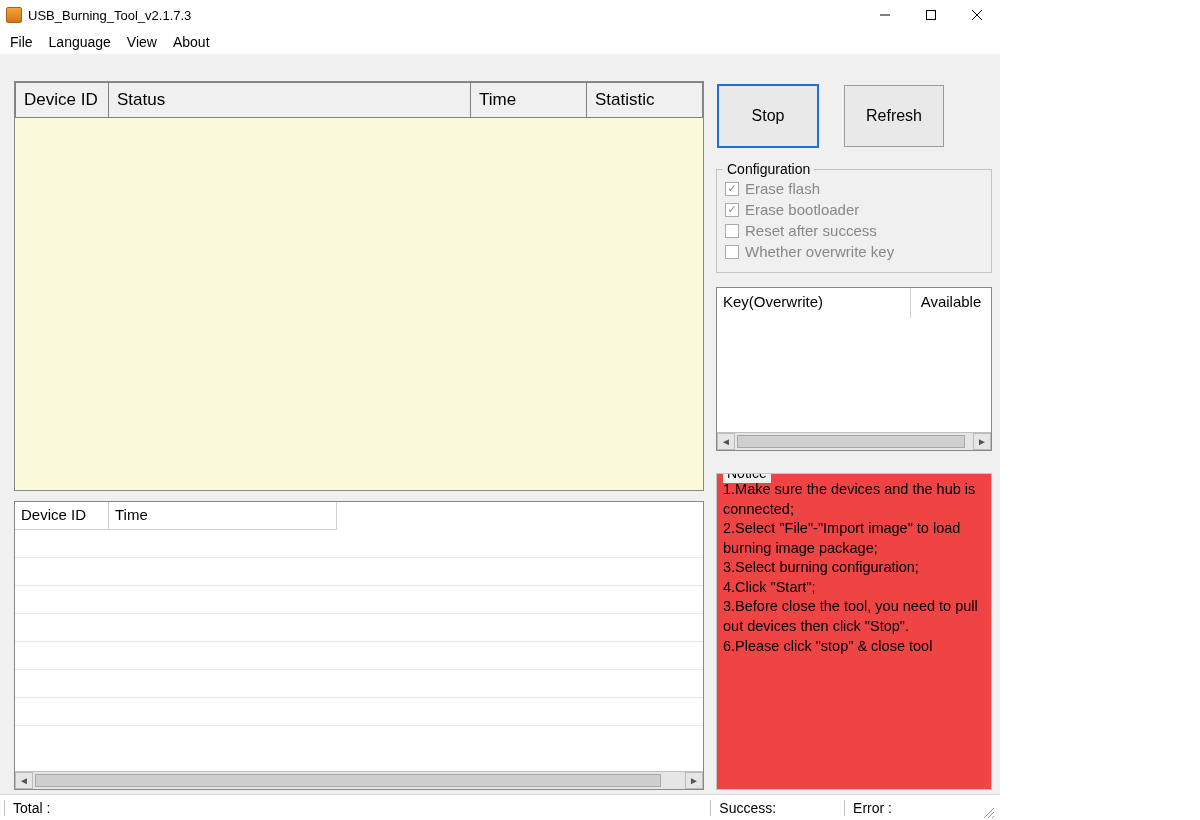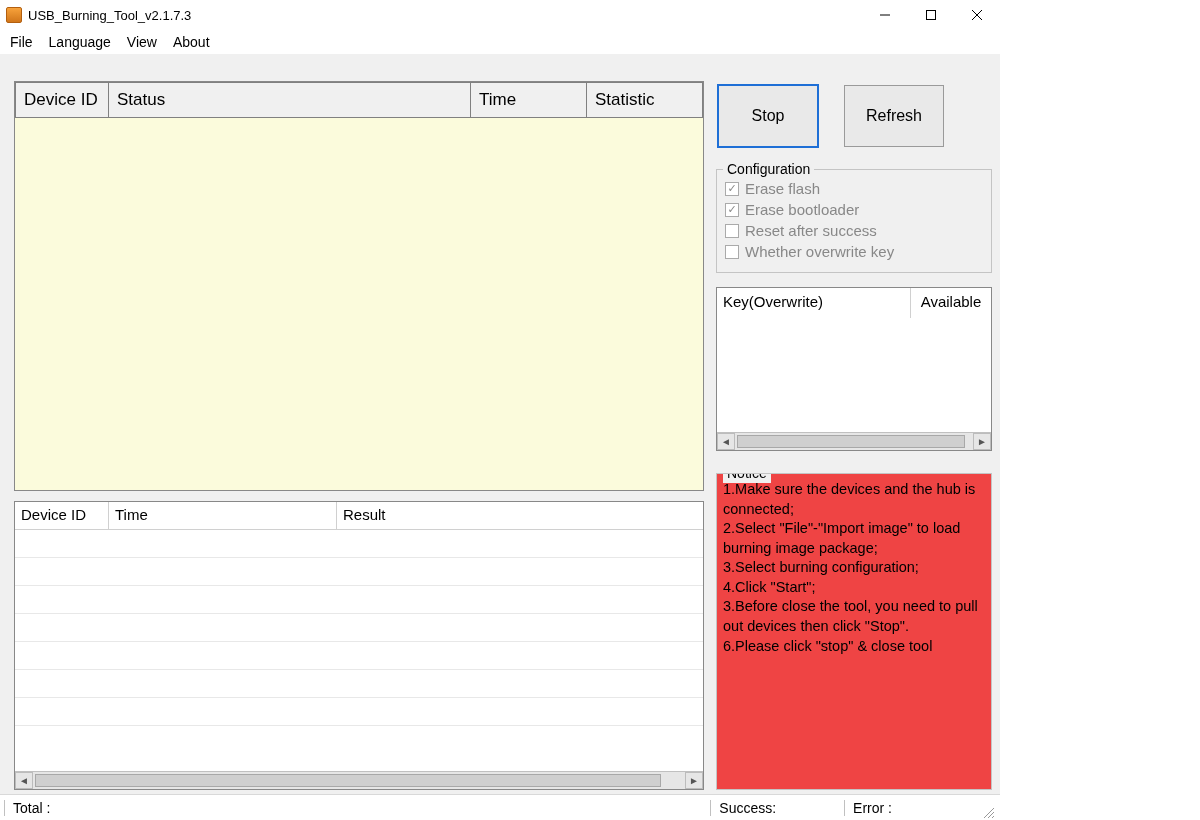--- a/index.html
+++ b/index.html
@@ -216,21 +216,20 @@
           <div class="th th-stat">Statistic</div>
         </div>
         <div class="dev-body"></div>
       </div>
 
       <div class="result-wrap">
         <div class="result-table">
           <div class="res-head">
             <div class="th2 rid">Device ID</div>
             <div class="th2 rtime">Time</div>
-            <div class="th2 rresult">Result</div>
           </div>
           <div class="res-rows">
             <div class="row"></div>
             <div class="row"></div>
             <div class="row"></div>
             <div class="row"></div>
             <div class="row"></div>
             <div class="row"></div>
             <div class="row"></div>
           </div>

